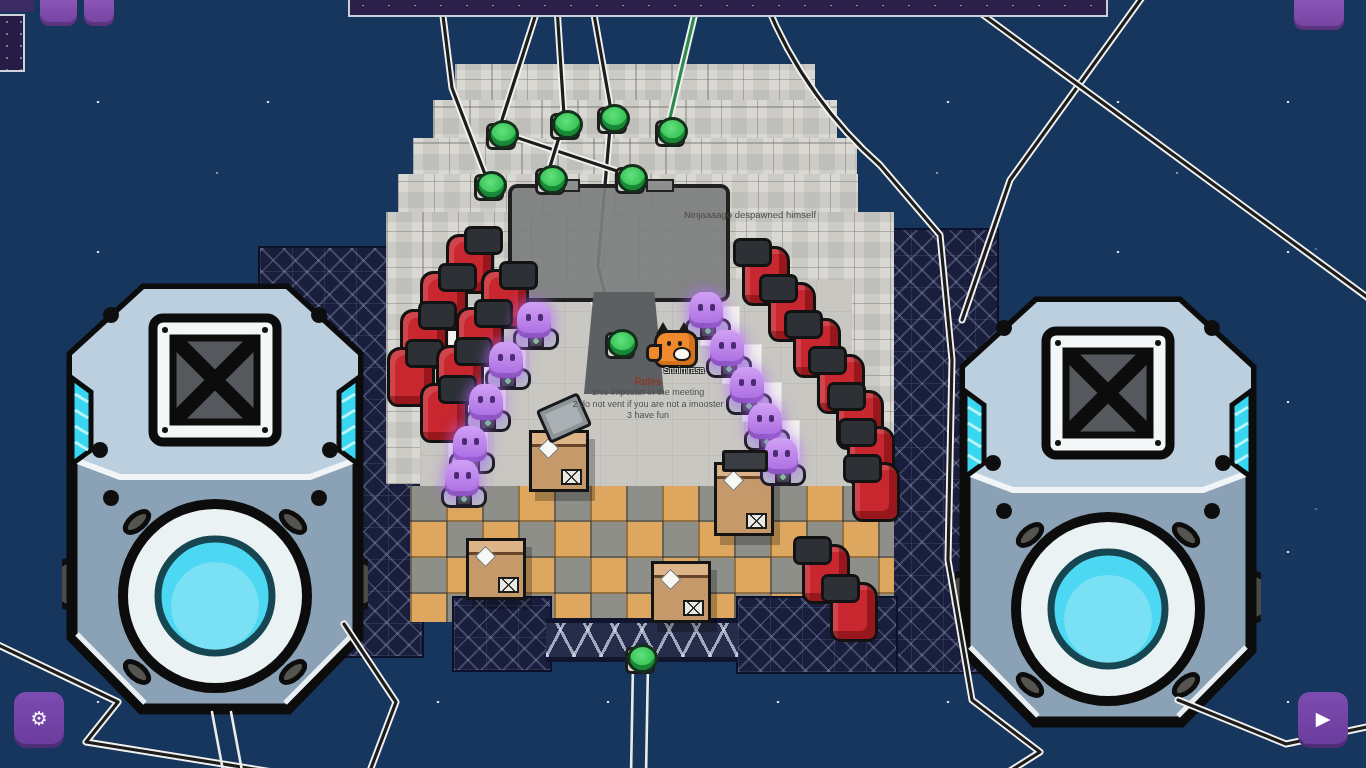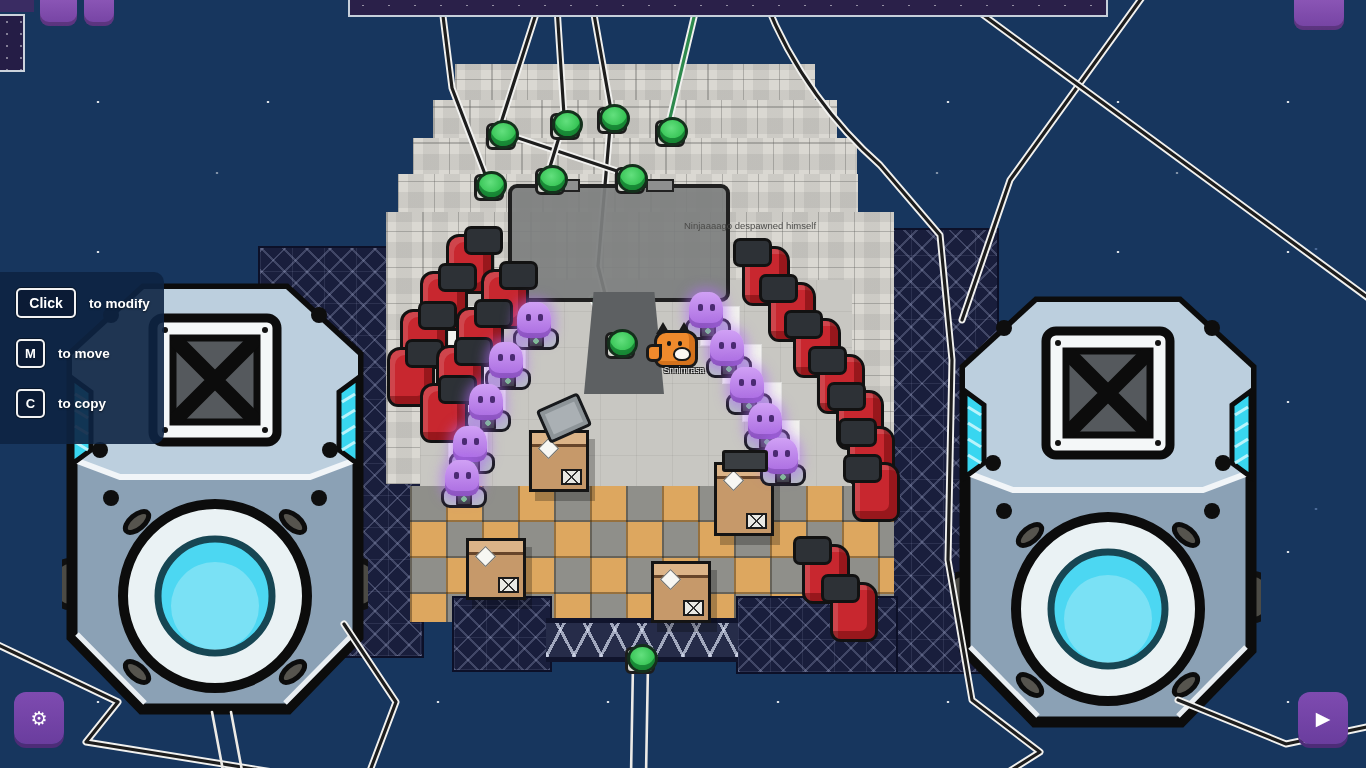--- a/index.html
+++ b/index.html
@@ -193,22 +193,28 @@
       <path class="ww" d="M611,116 L598,266 L615,334"></path>
     <path class="wc" d="M592,298 L612,336"></path>
       <path class="wg" d="M592,298 L612,336"></path>
   </svg>
 
   <div class="abs screen" style="left:508px;top:184px;width:214px;height:110px"></div>
   <span class="notch" style="left:552px;top:179px"></span>
   <span class="notch" style="left:646px;top:179px"></span>
   <div class="abs stand" style="left:584px;top:292px;width:80px;height:102px"></div>
 
-  <div class="killfeed" style="left:684px;top:220px">Ninjaaaago despawned himself</div>
-
+  <div class="killfeed" style="left:684px;top:209px">Ninjaaaago despawned himself</div>
+
+  <div class="rules" style="left:548px;top:376px;width:200px">
+    <div class="r-title">Rules</div>
+    <div class="r-line">1No imposter in the meeting</div>
+    <div class="r-line">2 do not vent if you are not a imooster</div>
+    <div class="r-line">3 have fun</div>
+  </div>
 
   <div class="chair" style="left:446px;top:234px">
       <span class="body"></span>
       <span class="cushion"></span>
     </div>
   <div class="chair" style="left:420px;top:271px">
       <span class="body"></span>
       <span class="cushion"></span>
     </div>
   <div class="chair" style="left:400px;top:309px">
@@ -528,34 +534,20 @@
       <span class="dome"></span>
     </div>
 
   <div class="abs" style="left:0;top:0;width:34px;height:12px;background:#3a2c63;z-index:30"></div>
   <button class="tab" style="left:40px;top:0;width:37px;height:26px"></button>
   <button class="tab" style="left:84px;top:0;width:30px;height:26px"></button>
   <button class="tab" style="left:1294px;top:0;width:50px;height:30px"></button>
   <div class="topstrip" style="left:348px;top:0;width:756px;height:15px"></div>
   <div class="cornerpanel" style="left:0;top:14px;width:23px;height:54px"></div>
 
-  <div class="hint" style="left:0;top:272px;width:164px;height:172px">
-    <div class="hrow">
-      <span class="key kbig">Click</span>
-      <span class="hlabel">to modify</span>
-    </div>
-    <div class="hrow">
-      <span class="key ksm">M</span>
-      <span class="hlabel">to move</span>
-    </div>
-    <div class="hrow">
-      <span class="key ksm">C</span>
-      <span class="hlabel">to copy</span>
-    </div>
-  </div>
 
   <button class="fab" style="left:14px;top:692px">
     <span class="fab-ico">⚙</span>
   </button>
   <button class="fab" style="left:1298px;top:692px">
     <span class="fab-ico">▶</span>
   </button>
 
 </div>
 

